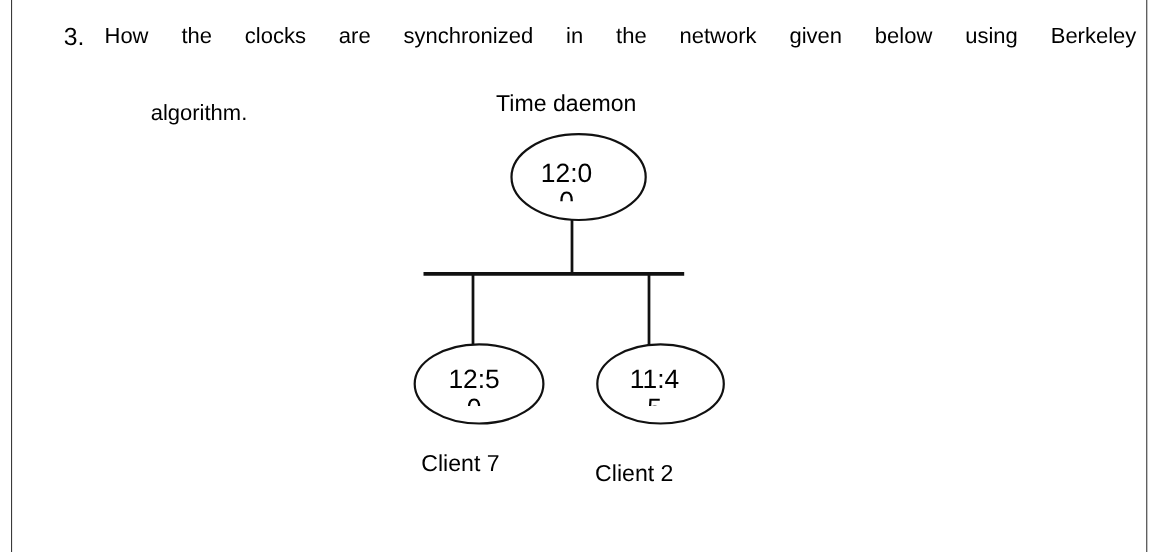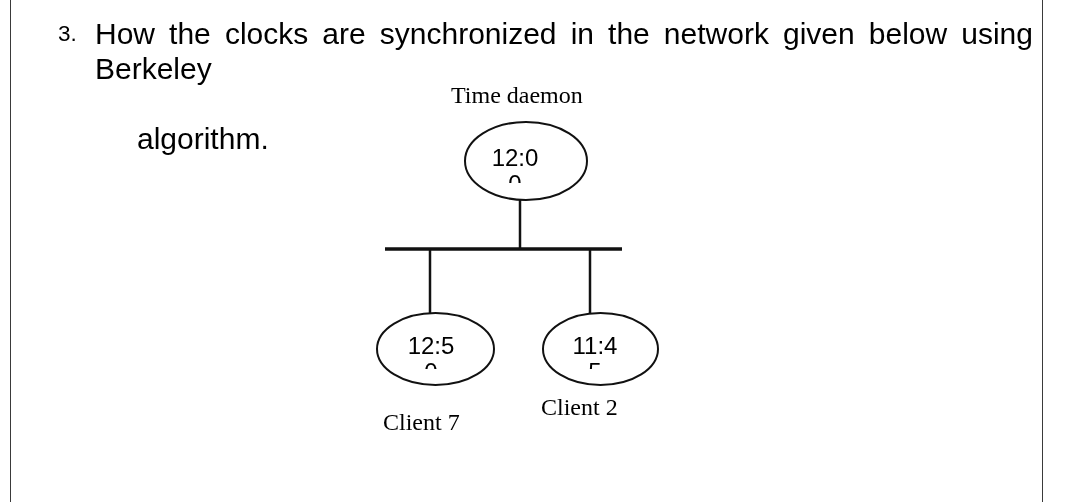--- a/index.html
+++ b/index.html
@@ -44,21 +44,21 @@
   }
   .q-marker {
     flex: 0 0 auto;
     width: 37px;
     font-size: 22.5px;
     line-height: 35px;
     color: #000;
   }
   .q-text {
     flex: 1 1 auto;
-    font-size: 30px;
+    font-size: 20px;
     line-height: 35px;
     text-align: justify;
     text-justify: inter-word;
     color: #000;
   }
   .q-text .line1 {
     display: block;
     text-align: justify;
   }
   
@@ -82,29 +82,28 @@
     width: 1065px;
     height: 502px;
     pointer-events: none;
   }
   #diagram svg {
     display: block;
   }
 
   .node-label {
     position: absolute;
-    font-size: 24px;
+    font-size: 21px;
     line-height: 26px;
     color: #000;
     white-space: nowrap;
-    font-family: Liberation Serif, serif;
   }
   #label-time-daemon { left: 451px; top: 82px; }
   #label-client-1    { left: 383px; top: 409px; }
-  #label-client-2    { left: 541px; top: 394px; }
+  #label-client-2    { left: 541px; top: 418px; }
 
   
   .clock-value {
     position: absolute;
     font-size: 24px;
     line-height: 26px;
     color: #000;
     text-align: center;
     overflow: hidden;
     white-space: normal;

